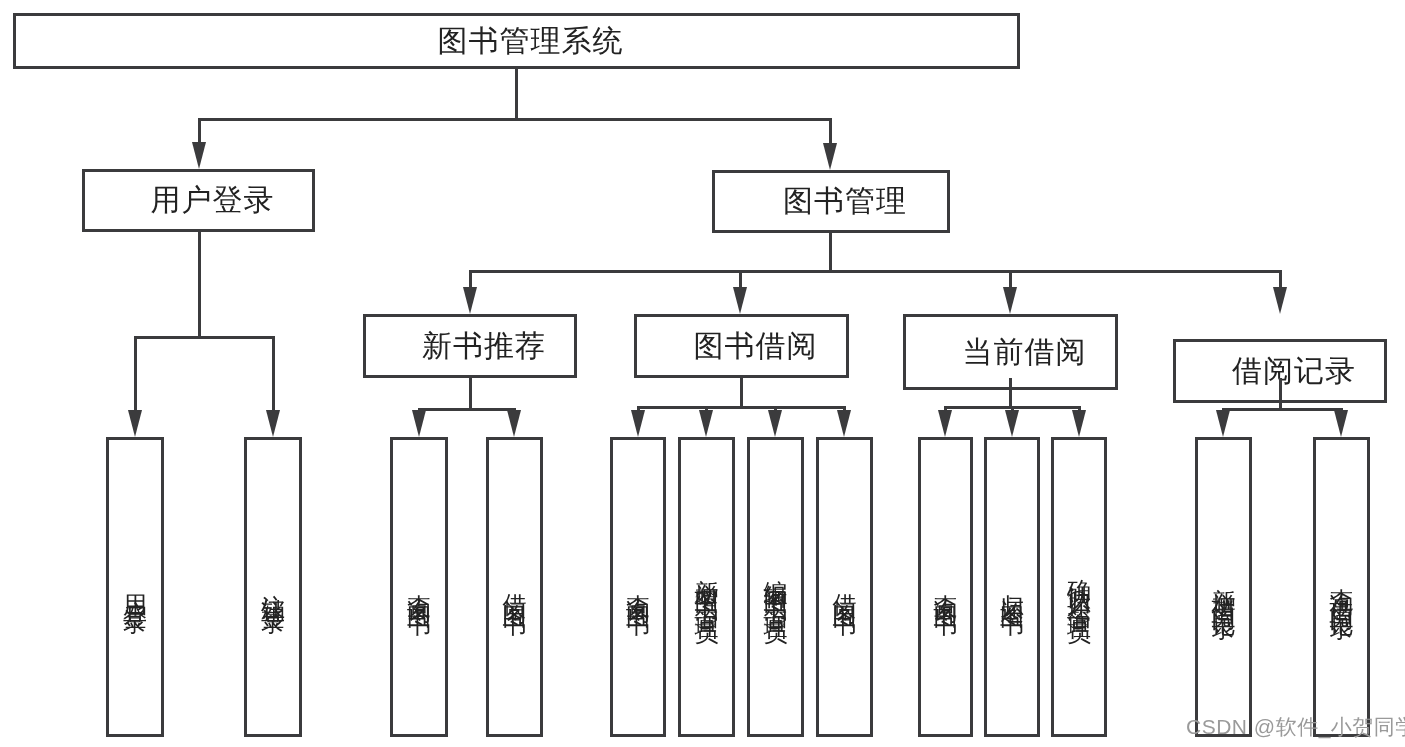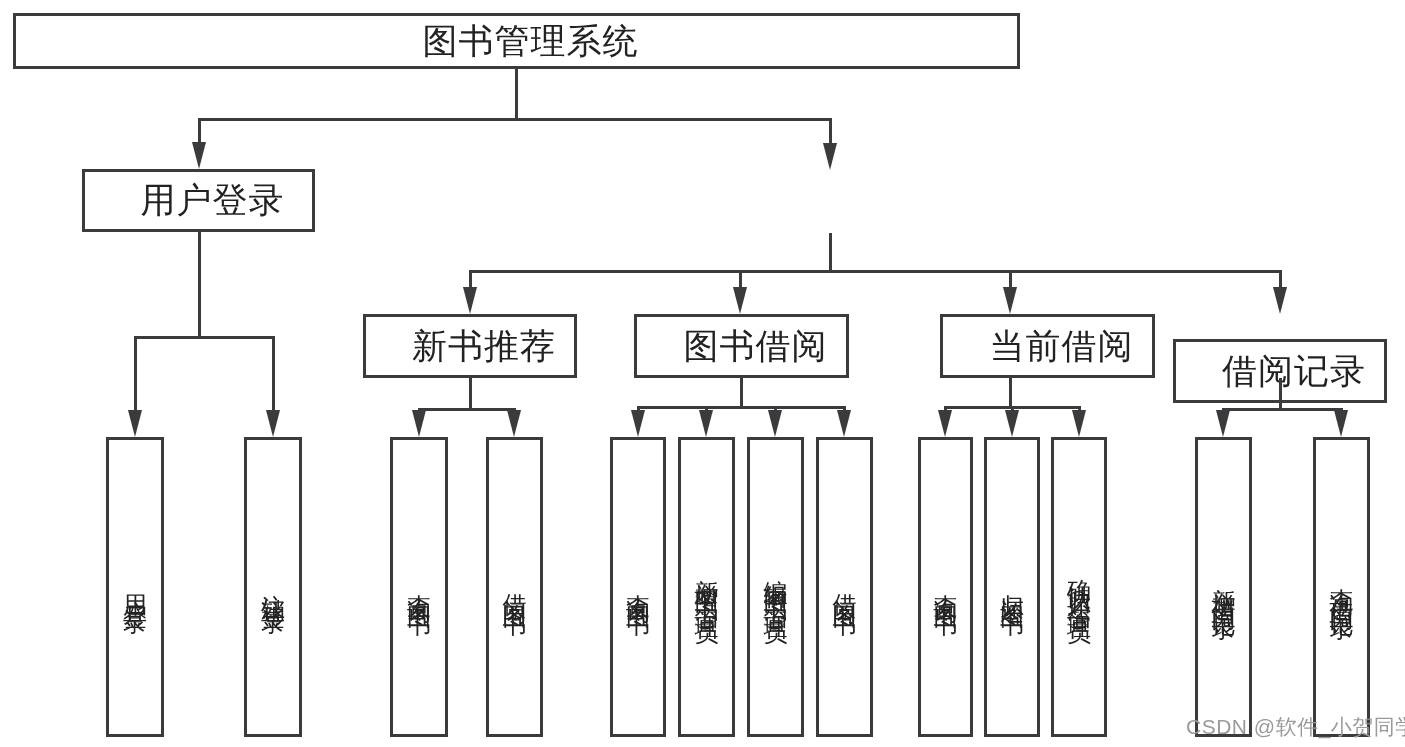--- a/index.html
+++ b/index.html
@@ -17,21 +17,21 @@
     background: var(--fill, #ffffff);
     border: 3px solid var(--line, #3b3b3d);
     color: var(--text, #222222);
     display: flex;
     align-items: center;
     justify-content: center;
     text-align: center;
     white-space: nowrap;
   }
   .node.h {
-    font-size: 35px;
+    font-size: 30px;
     letter-spacing: 1px;
     padding-left: 28px;
   }
   .node.v {
     font-size: 24px;
     writing-mode: vertical-rl;
     text-orientation: mixed;
     letter-spacing: 6px;
     line-height: 1;
   }
@@ -58,23 +58,24 @@
     white-space: nowrap;
   }
 </style>
 </head>
 <body>
 
 <div id="stage" style="--line: #3b3b3d; --fill: #ffffff; --text: #222222;">
   <div class="watermark" style="color: rgb(154, 154, 154);">CSDN @软件_小贺同学</div>
 <div class="node h" style="left: 13px; top: 13px; width: 1007px; height: 56px;">图书管理系统</div>
     <div class="node h" style="left: 82px; top: 169px; width: 233px; height: 63px;">用户登录</div>
+    <div class="node h" style="left: 712px; top: 170px; width: 238px; height: 63px;">图书管理</div>
     <div class="node h" style="left: 634px; top: 314px; width: 215px; height: 64px;">图书借阅</div>
     <div class="node h" style="left: 363px; top: 314px; width: 214px; height: 64px;">新书推荐</div>
-    <div class="node h" style="left: 940px; top: 314px; width: 215px; height: 64px;">当前借阅</div>
+    <div class="node h" style="left: 903px; top: 314px; width: 215px; height: 76px;">当前借阅</div>
     <div class="node h" style="left: 1173px; top: 314px; width: 214px; height: 64px; margin-top: 25px;">借阅记录</div>
     <div class="node v" style="left: 106px; top: 437px; width: 58px; height: 300px;">用户登录</div>
     <div class="node v" style="left: 244px; top: 437px; width: 58px; height: 300px;">注销登录</div>
     <div class="node v" style="left: 390px; top: 437px; width: 58px; height: 300px;">查询图书</div>
     <div class="node v" style="left: 486px; top: 437px; width: 57px; height: 300px;">借阅图书</div>
     <div class="node v" style="left: 610px; top: 437px; width: 56px; height: 300px;">查询图书</div>
     <div class="node v" style="left: 678px; top: 437px; width: 57px; height: 300px;">新增图书（管理员）</div>
     <div class="node v" style="left: 747px; top: 437px; width: 57px; height: 300px;">编辑图书（管理员）</div>
     <div class="node v" style="left: 816px; top: 437px; width: 57px; height: 300px;">借阅图书</div>
     <div class="node v" style="left: 918px; top: 437px; width: 55px; height: 300px;">查询图书</div>

